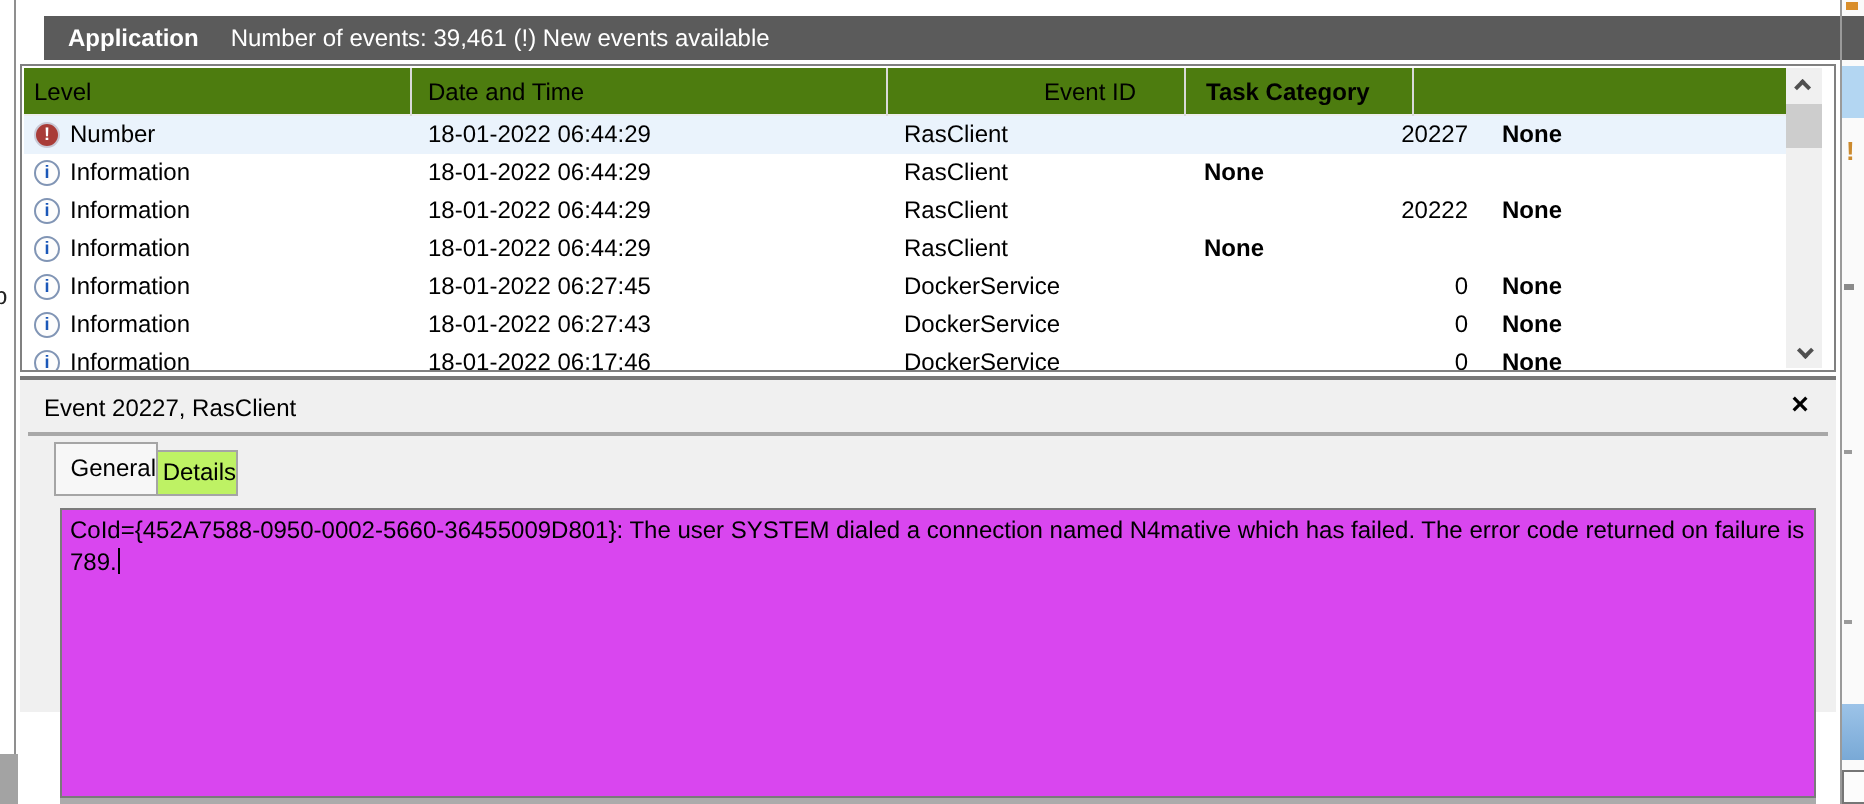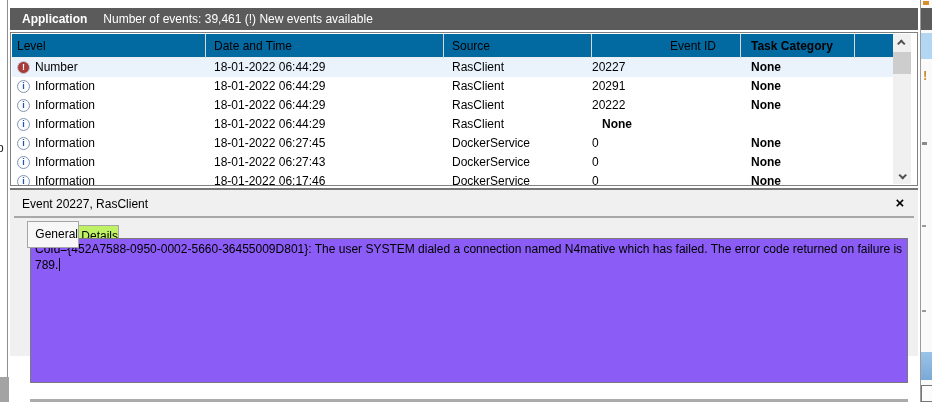--- a/index.html
+++ b/index.html
@@ -6,39 +6,39 @@
   html,body { width:932px; height:402px; overflow:hidden; background:#ffffff;
     font-family:"Liberation Sans", sans-serif; font-size:12px; color:#000; }
   body { position:relative; }
 
   
   .left-line { position:absolute; left:7px; top:0; width:1px; height:377px; background:#8f8f8f; }
   .left-partial { position:absolute; left:-3px; top:141px; color:#222; }
   .left-block { position:absolute; left:0; top:377px; width:9px; height:25px; background:#a3a3a3; }
 
   
-  .headerbar { position:absolute; left:10px; top:8px; width:908px; height:22px;
+  .headerbar { position:absolute; left:22px; top:8px; width:908px; height:22px;
     background:#5b5b5b; color:#fff; display:flex; align-items:center; padding-left:12px; }
   .headerbar .logname { font-weight:bold; }
   .headerbar .status { margin-left:16px; }
 
   
   .table { position:absolute; left:10px; top:32px; width:908px; height:154px;
     background:#fff; border:1px solid #808080; }
   .hrow { position:absolute; left:1px; top:1px; width:888px; height:24px; display:flex;
-    background:#0369a1; border-bottom:1px solid #ededed; }
+    background:#4d7c0f; border-bottom:1px solid #ededed; }
   .hcell { height:24px; line-height:24px; padding-left:8px; border-right:1px solid #d9d9d9;
     white-space:nowrap; overflow:hidden; }
   .rows { position:absolute; left:1px; top:25px; width:888px; height:127px; overflow:hidden; }
   .row { display:flex; height:19px; line-height:19px; background:#fff; }
   .row.selected { background:#eaf3fc; }
   .c1 { width:194px; display:flex; align-items:center; padding-left:5px; }
   .c2 { width:238px; padding-left:8px; }
   .c3 { width:148px; padding-left:8px; }
-  .c4 { width:149px; text-align:left; padding-right:7px; }
+  .c4 { width:149px; text-align:right; padding-right:7px; }
   .c5 { width:114px; padding-left:10px;font-weight:bold; }
   .c4h { text-align:right; padding-right:24px; padding-left:0; }
   .lvl-icon { width:13px; height:13px; border-radius:50%; margin-right:5px; flex:0 0 13px;
     text-align:center; font-weight:bold; }
   .lvl-icon.err { background:#a93c38; border:1px solid #c9c9d6; color:#fff; font-size:9px; line-height:11px; }
   .lvl-icon.inf { background:#fdfdfd; border:1px solid #8195b5; color:#1b57b8; font-size:9px; line-height:11px; }
 
   
   .vscroll { position:absolute; right:6px; top:1px; width:18px; height:150px; background:#f0f0f0; }
   .sbtn { position:absolute; left:0; width:18px; height:17px; display:flex; align-items:center; justify-content:center; }
@@ -53,22 +53,22 @@
     background:#f0f0f0; border-top:2px solid #787878;text-decoration:underline; }
   .dtitle { position:absolute; left:12px; top:7px; }
   .dclose { position:absolute; right:8px; top:3px; width:20px; height:20px; text-align:center;
     font-size:15px; font-weight:bold; line-height:20px; cursor:default; }
   .dsep { position:absolute; left:4px; right:4px; top:26px; height:2px; background:#a8a8a8; }
   .tab { position:absolute; border:1px solid #a5a5a5; text-align:right; }
   .tab.active { left:17px; top:31px; width:52px; height:27px; line-height:25px; background:#f7f7f7;
     z-index:2; }
   .tab.inactive { left:59px; top:35px; width:50px; height:23px; line-height:21px; background:#bef264;
     border-left:none; }
-  .msgbox { position:absolute; left:20px; top:48px; width:878px; height:145px;
-    background:#8b5cf6; border:1px solid #7a7a7a; padding:2px 4px; line-height:16px; overflow:hidden; }
+  .msgbox { position:absolute; left:20px; top:64px; width:878px; height:145px;
+    background:#d946ef; border:1px solid #7a7a7a; padding:2px 4px; line-height:16px; overflow:hidden; }
   .caret { display:inline-block; width:1px; height:13px; background:#000; vertical-align:-2px; margin-left:1px; }
   .bstrip { position:absolute; left:20px; top:209px; width:878px; height:5px; background:#ababab; }
 
   
   .actions { position:absolute; left:920px; top:0; width:12px; height:402px;
     background:#fafafa; border-left:1px solid #9a9a9a; }
   .a-dot { position:absolute; left:2px; top:1px; width:6px; height:4px; background:#d98e2b; }
   .a-head { position:absolute; left:0; top:8px; width:12px; height:22px; background:#5b5b5b; }
   .a-sel { position:absolute; left:0; top:33px; width:12px; height:26px; background:#b3d6f2; }
   .a-warn { position:absolute; left:2px; top:68px; color:#cc8a2e; font-weight:bold; font-size:13px; }
@@ -89,21 +89,20 @@
 
 <div class="headerbar">
   <span class="logname">Application</span>
   <span class="status">Number of events: 39,461 (!) New events available</span>
 </div>
 
 <div class="table">
   <div class="hrow">
     <div class="hcell c1">Level</div>
     <div class="hcell c2">Date and Time</div>
-    <div class="hcell c3">Source</div>
     <div class="hcell c4 c4h">Event ID</div>
     <div class="hcell c5">Task Category</div>
     <div class="hcell" style="flex:1;border-right:none;"></div>
   </div>
   <div class="rows">
     <div class="row selected">
       <div class="c1">
           <span class="lvl-icon err">!</span>
           <span>Number</span>
         </div>
@@ -112,21 +111,20 @@
       <div class="c4">20227</div>
       <div class="c5">None</div>
     </div>
     <div class="row">
       <div class="c1">
           <span class="lvl-icon inf">i</span>
           <span>Information</span>
         </div>
       <div class="c2">18-01-2022 06:44:29</div>
       <div class="c3">RasClient</div>
-      <div class="c4">20291</div>
       <div class="c5">None</div>
     </div>
     <div class="row">
       <div class="c1">
           <span class="lvl-icon inf">i</span>
           <span>Information</span>
         </div>
       <div class="c2">18-01-2022 06:44:29</div>
       <div class="c3">RasClient</div>
       <div class="c4">20222</div>

